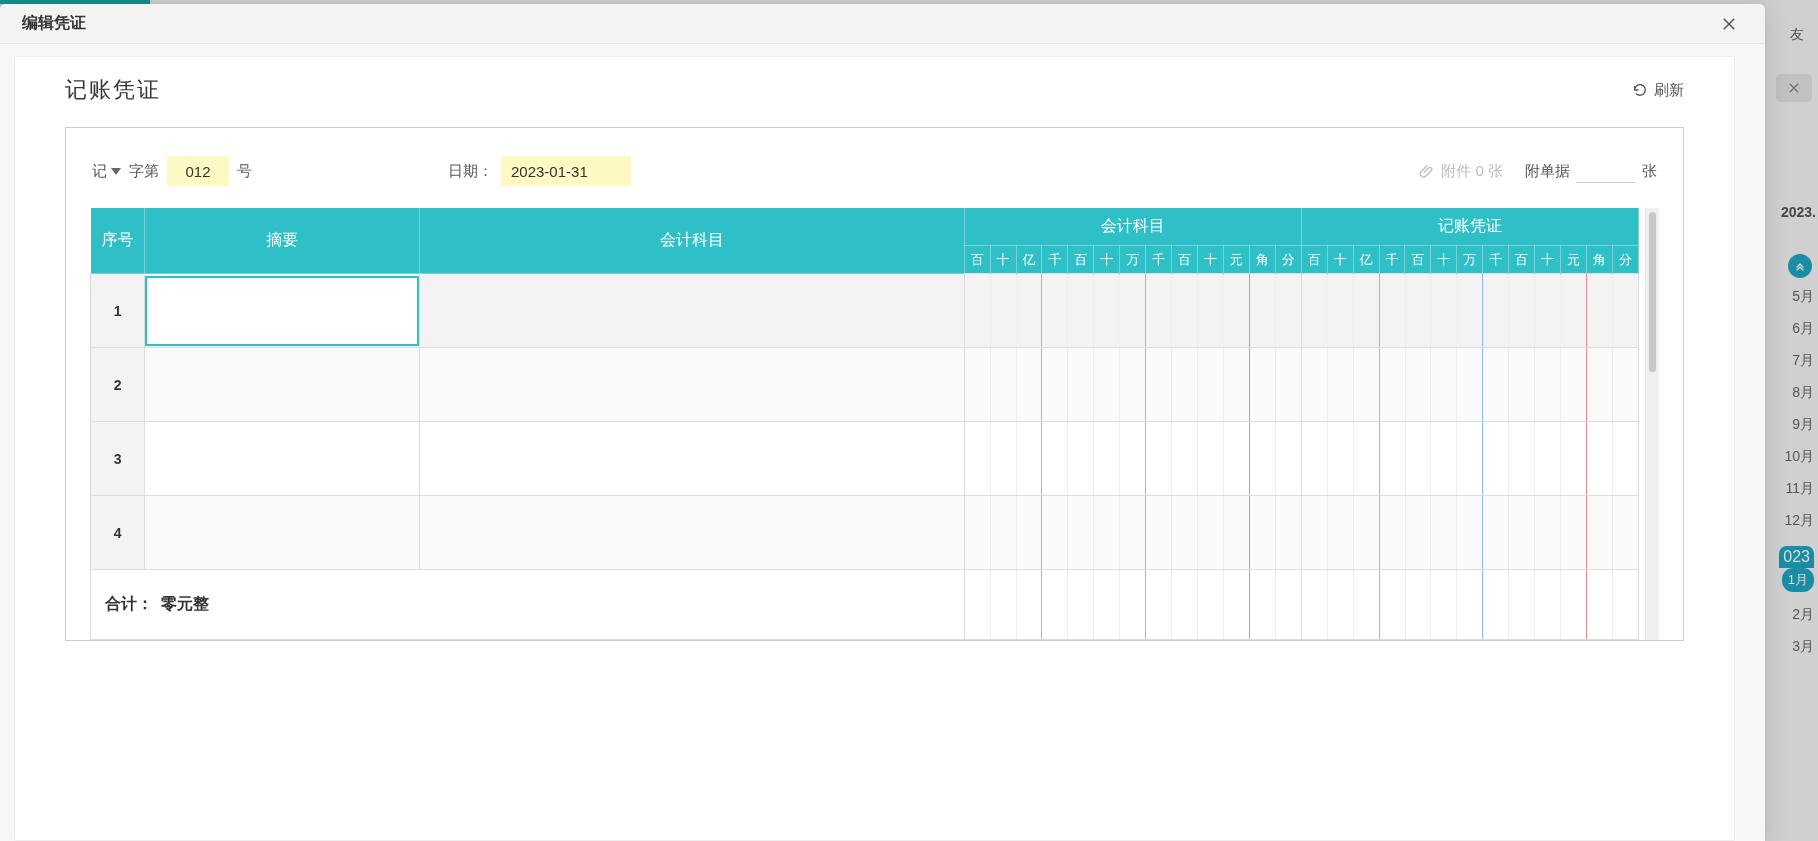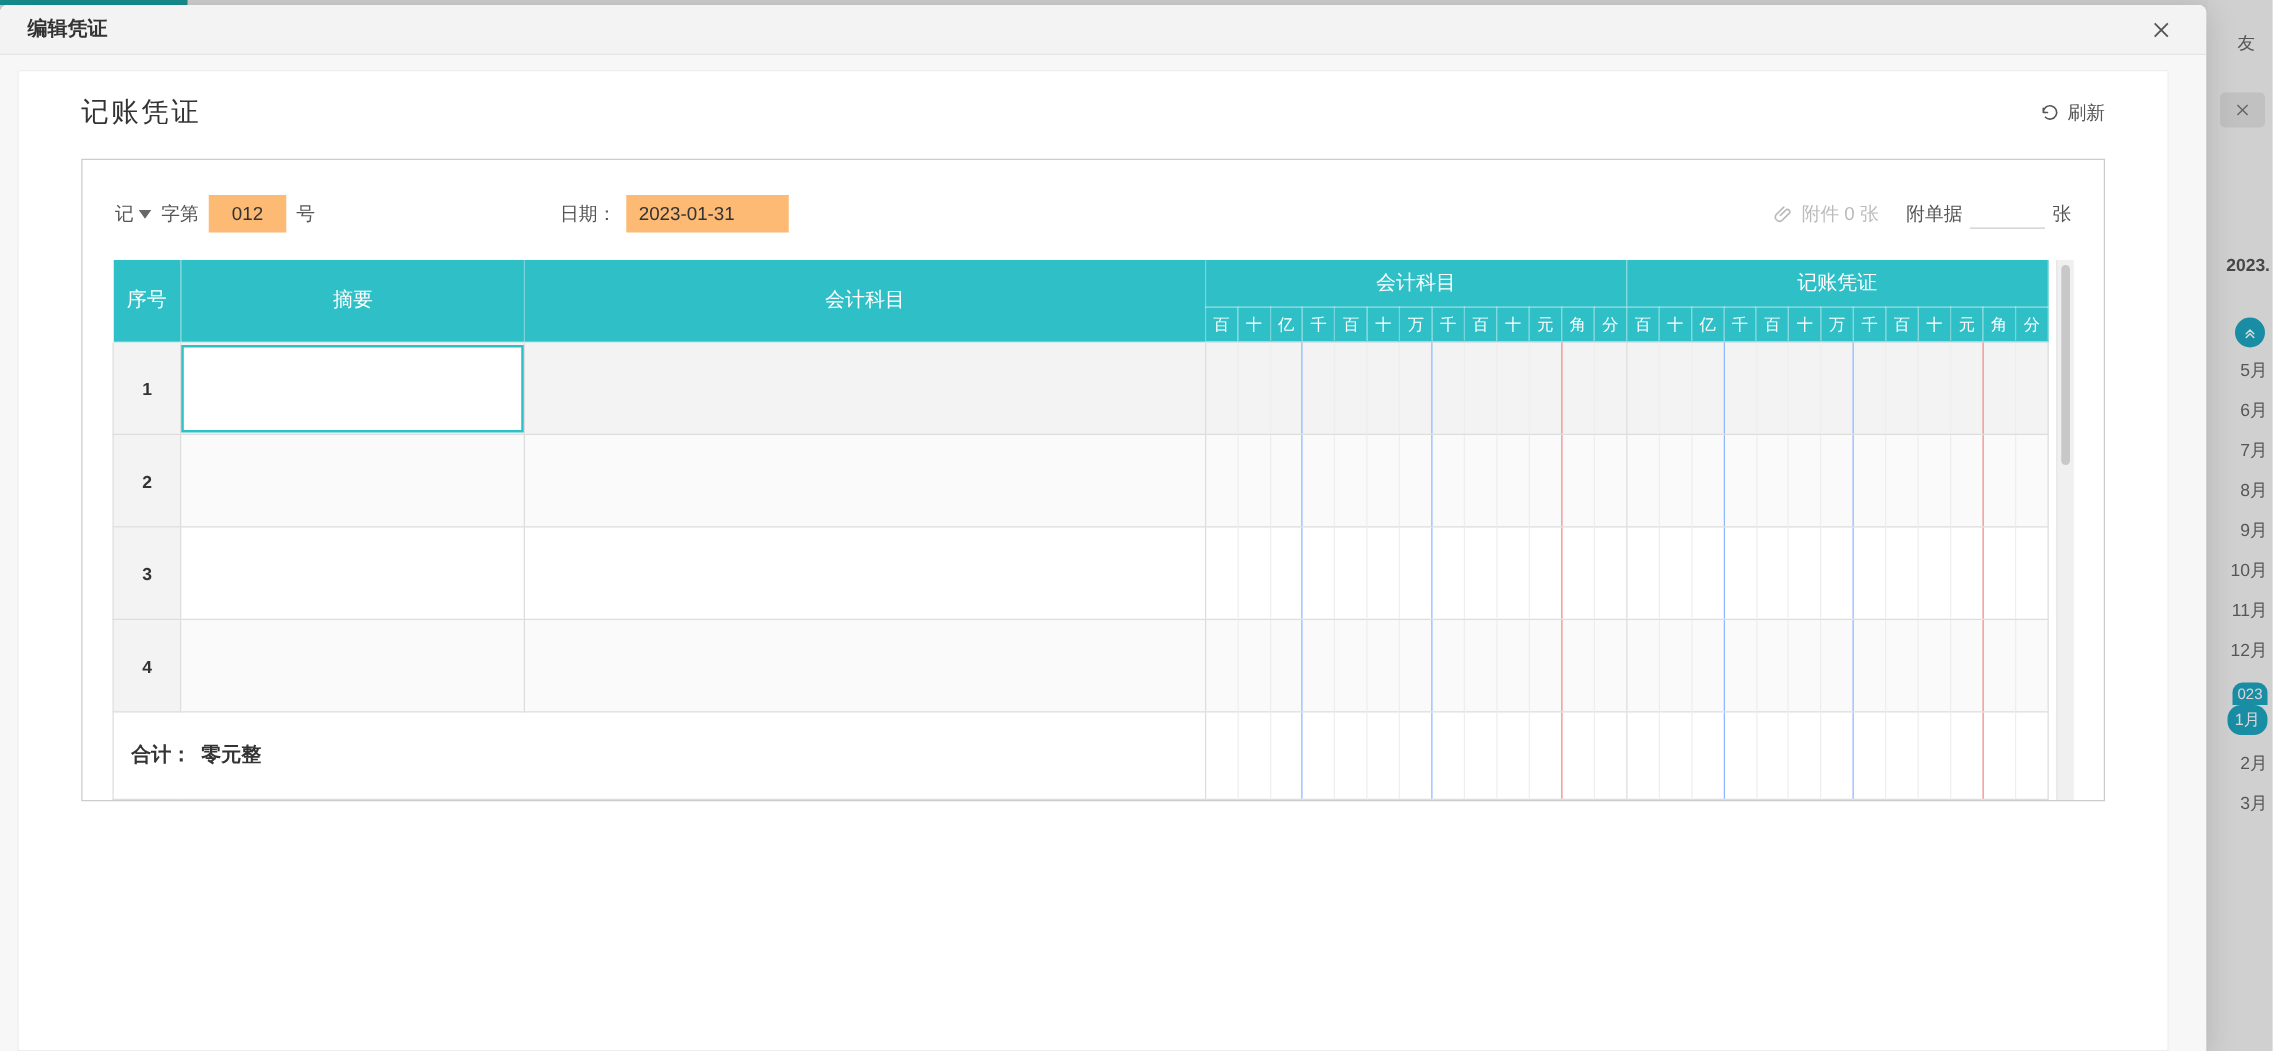--- a/index.html
+++ b/index.html
@@ -81,21 +81,21 @@
     display: flex;
     flex-direction: column;
     gap: 14px;
     color: #666;
     font-size: 14px;
     align-items: flex-end;
   }
   .bg-month-list .year-badge {
     background: #1da6c0;
     color: #fff;
-    font-size: 12px;
+    font-size: 16px;
     padding: 2px 4px;
     border-radius: 8px 8px 0 0;
     margin-top: 2px;
   }
   .bg-month-list .month-current {
     background: #1da6c0;
     color: #fff;
     padding: 3px 6px;
     border-radius: 11px;
     font-size: 13px;
@@ -201,21 +201,21 @@
     gap: 4px;
     cursor: pointer;
   }
   .dd-trigger .caret {
     width: 0; height: 0;
     border-left: 5px solid transparent;
     border-right: 5px solid transparent;
     border-top: 7px solid #666;
   }
   .num-input, .date-input {
-    background: #fdba74;
+    background: #fef9c3;
     border: none;
     text-align: center;
     height: 30px;
     font-size: 15px;
     color: #333;
   }
   .num-input { width: 62px; }
   .date-input { width: 130px; padding: 0 10px; text-align: left; }
   .meta-spacer-1 { width: 180px; }
   .meta-right { margin-left: auto; display: flex; align-items: center; gap: 22px; }

